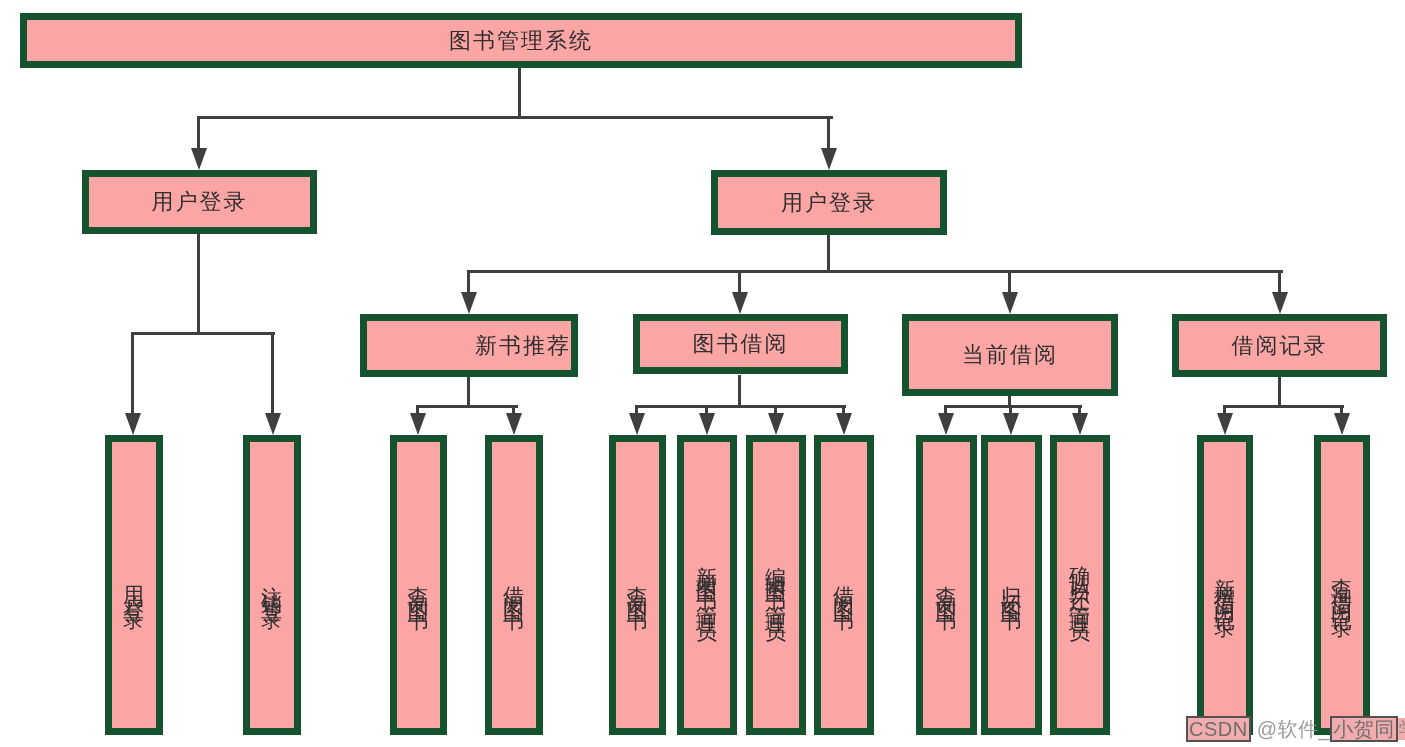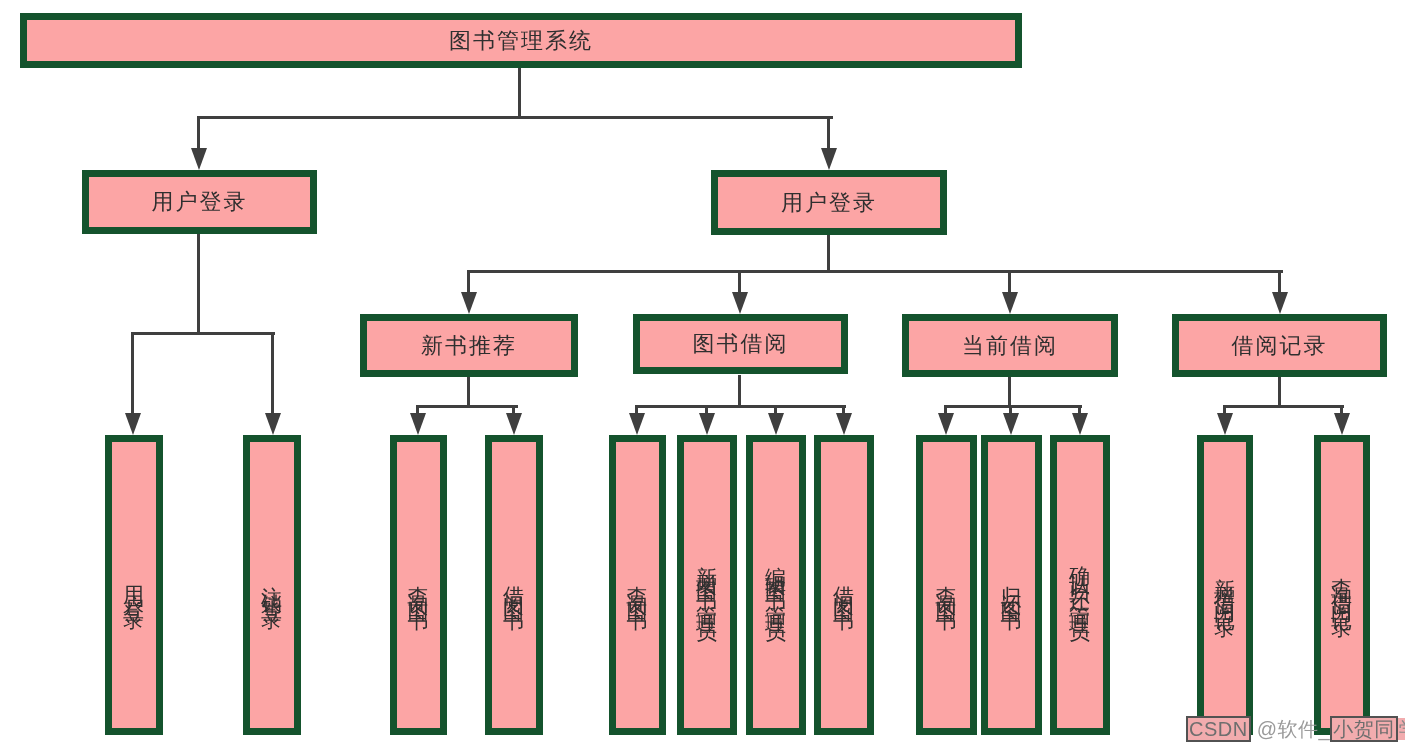--- a/index.html
+++ b/index.html
@@ -98,27 +98,27 @@
     <span class="hlabel">图书管理系统</span>
   </div>
 
   <div class="node" style="left:82px;top:170px;width:235px;height:64px;">
     <span class="hlabel">用户登录</span>
   </div>
   <div class="node" style="left:711px;top:170px;width:236px;height:65px;">
     <span class="hlabel">用户登录</span>
   </div>
 
-  <div class="node" style="left:360px;top:314px;width:218px;height:63px;">
+  <div class="node" style="left:360px;top:314px;width:218px;height:63px;justify-content:flex-end;">
     <span class="hlabel">新书推荐</span>
   </div>
   <div class="node" style="left:633px;top:314px;width:215px;height:60px;">
     <span class="hlabel">图书借阅</span>
   </div>
-  <div class="node" style="left:902px;top:314px;width:216px;height:63px;">
+  <div class="node" style="left:902px;top:314px;width:216px;height:82px;">
     <span class="hlabel">当前借阅</span>
   </div>
   <div class="node" style="left:1172px;top:314px;width:215px;height:63px;">
     <span class="hlabel">借阅记录</span>
   </div>
 
   <div class="node leaf" style="left:105px;top:435px;width:58px;height:300px;">
     <span class="vlabel">用户登录</span>
   </div>
   <div class="node leaf" style="left:243px;top:435px;width:58px;height:300px;">

